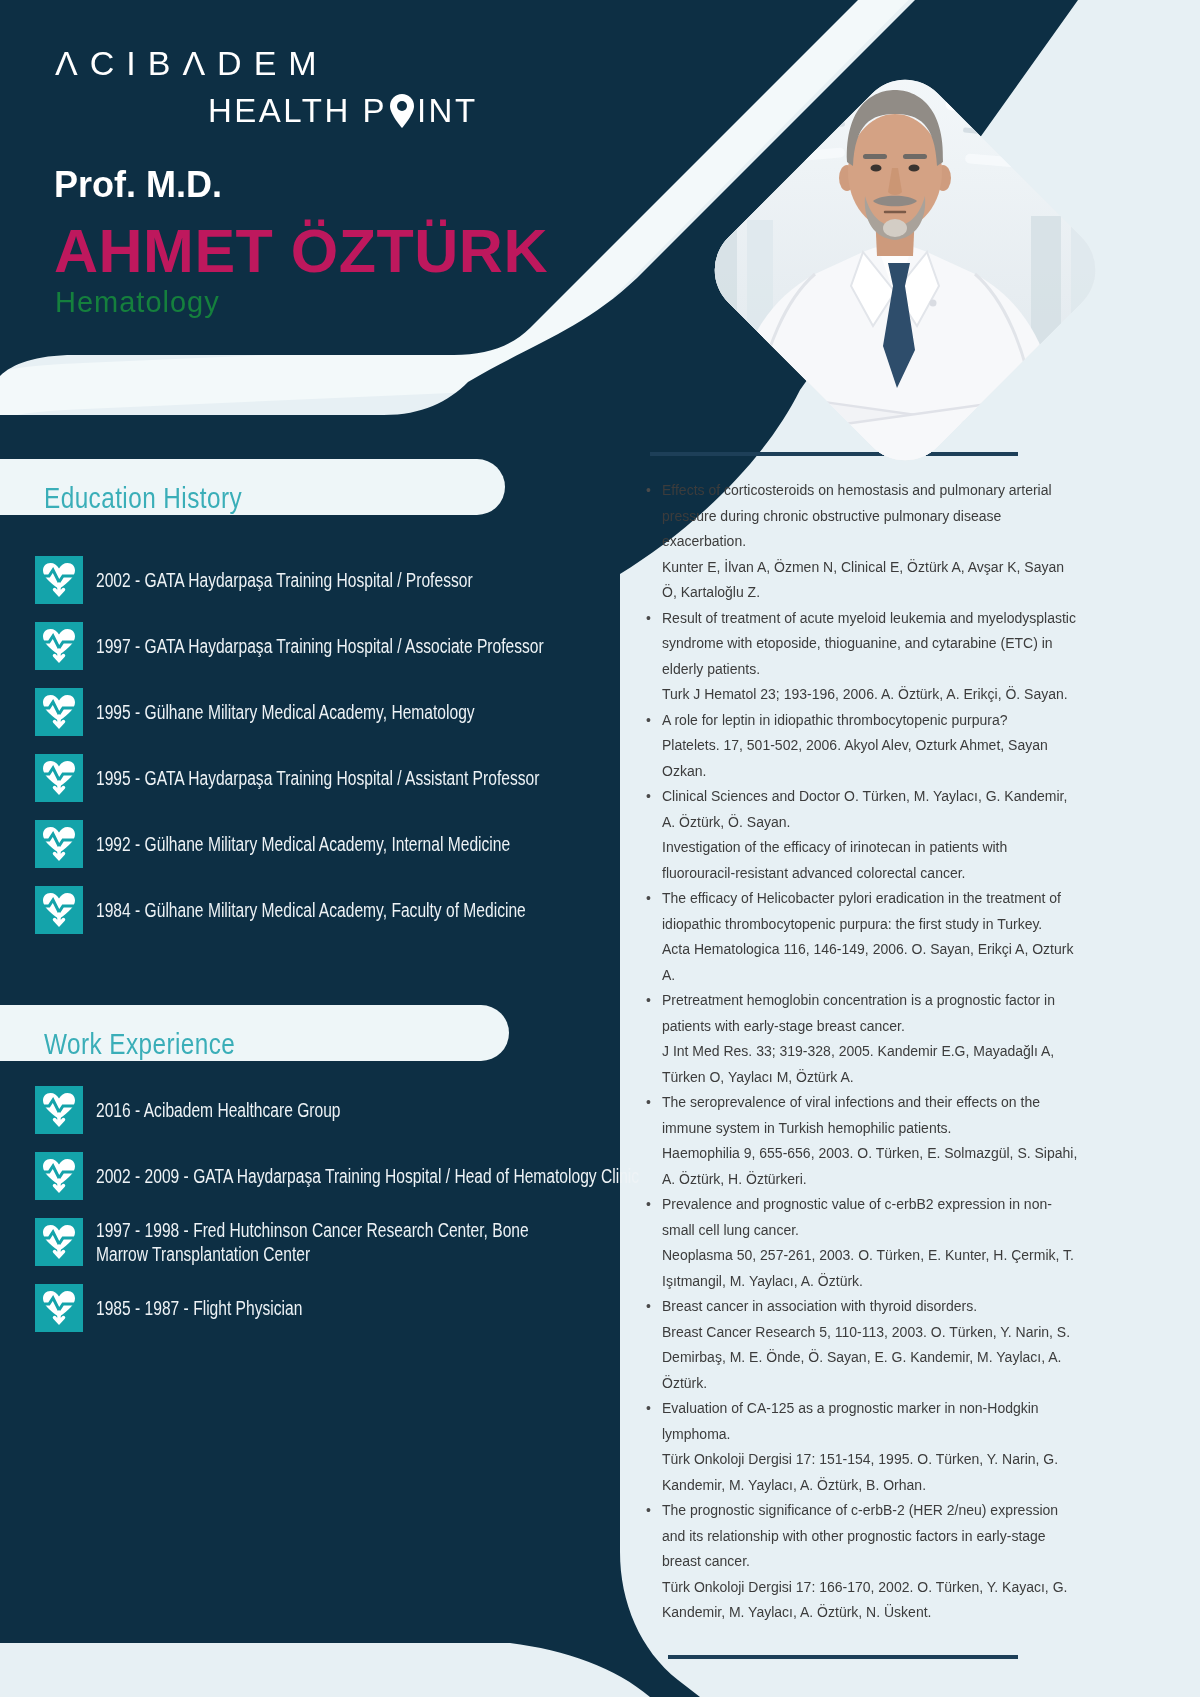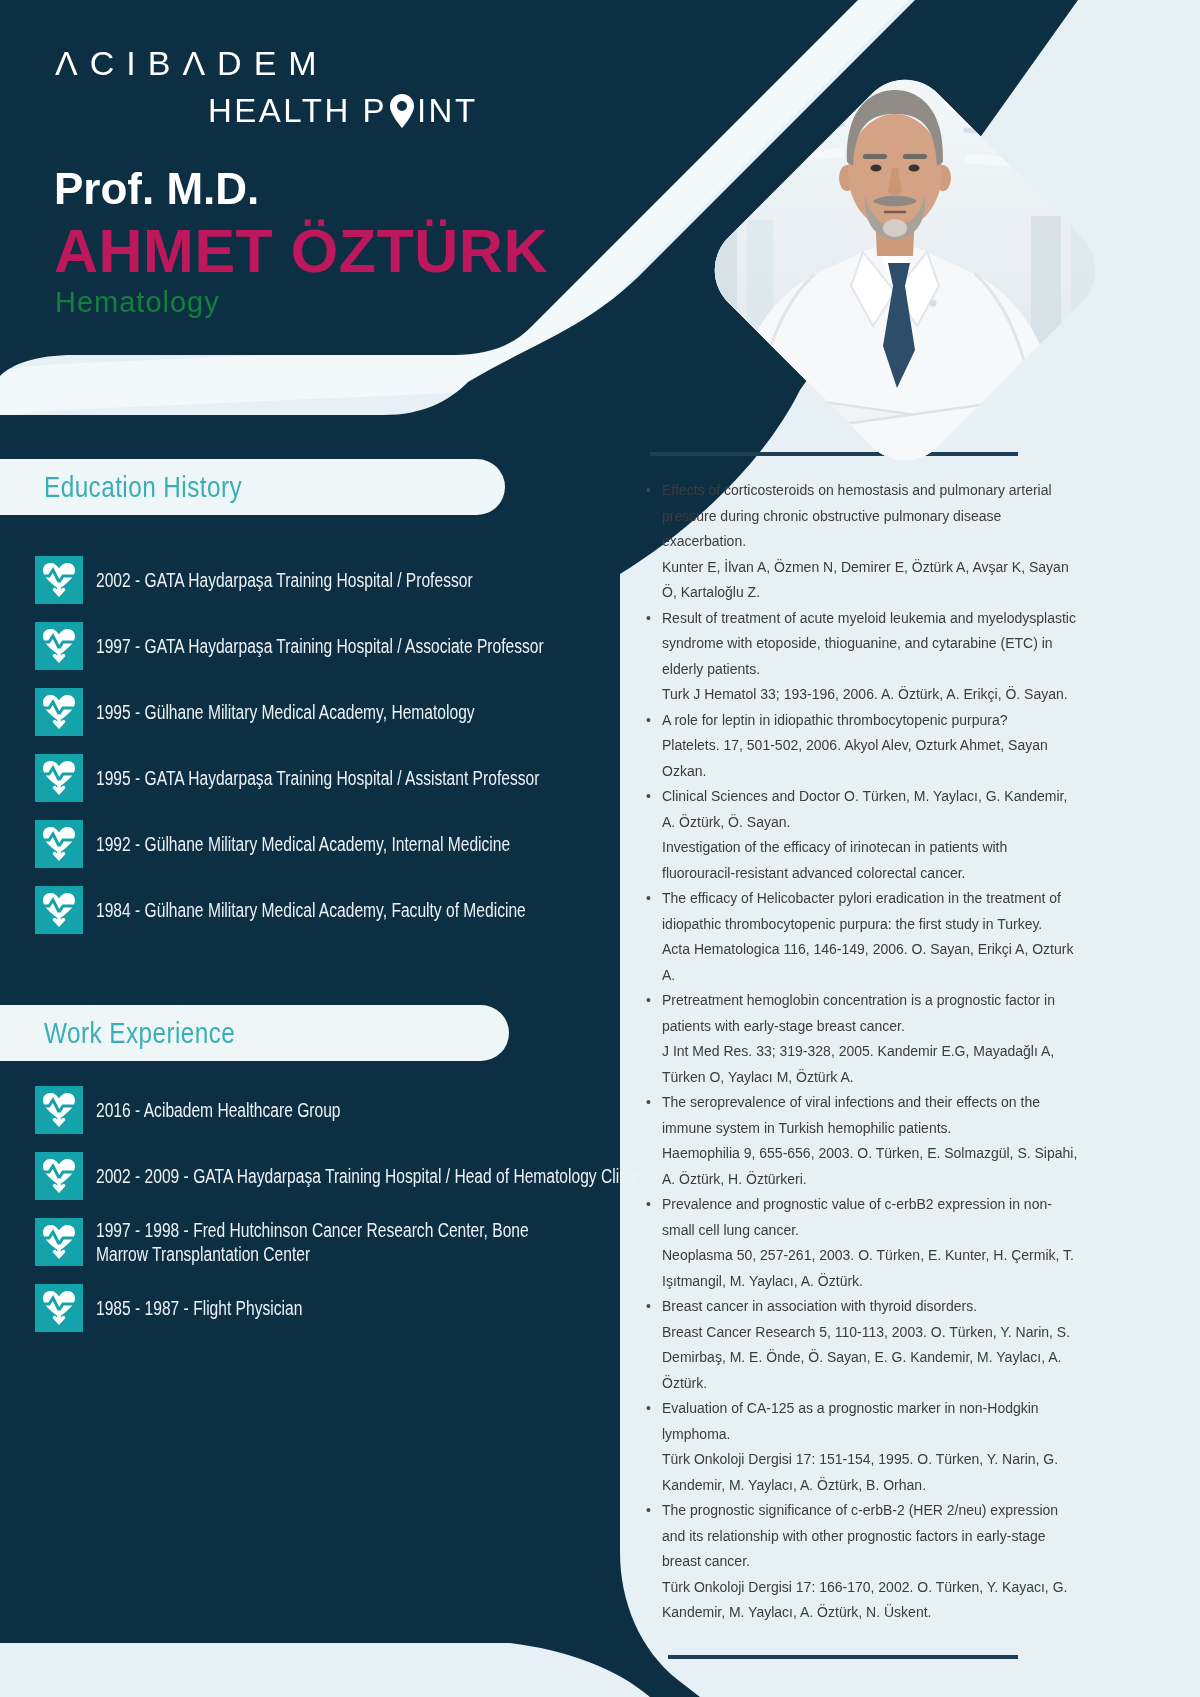--- a/index.html
+++ b/index.html
@@ -8,26 +8,26 @@
     background:#e7f0f4;
     font-family:"Liberation Sans","DejaVu Sans",sans-serif;
   }
   .decor{position:absolute;left:0;top:0;z-index:1;}
   
   .brand{position:absolute;left:55px;top:44px;z-index:6;color:#fff;}
   .brand-word{font-size:34px;letter-spacing:12px;font-weight:400;color:#fff;}
   .brand-sub{position:absolute;left:153px;top:48px;display:flex;align-items:center;
     font-size:33px;letter-spacing:2.5px;font-weight:400;color:#fff;white-space:nowrap;}
   .pin{margin:0 2px;display:block;}
-  .doc-title{position:absolute;left:54px;top:164px;z-index:6;color:#fff;font-size:44px;font-weight:700;text-align:right;}
+  .doc-title{position:absolute;left:54px;top:164px;z-index:6;color:#fff;font-size:36px;font-weight:700;text-align:right;}
   .doc-name{position:absolute;left:54px;top:216px;z-index:6;color:#be185d;font-size:61px;font-weight:700;letter-spacing:.5px;}
   .doc-spec{position:absolute;left:55px;top:286px;z-index:6;color:#15803d;font-size:29px;font-weight:400;letter-spacing:1px;}
   
   .pill{position:absolute;left:0;height:56px;background:#eef6f8;border-radius:0 28px 28px 0;z-index:5;
-        display:flex;align-items:center;}
+        display:flex;align-items:flex-end;}
   .pill-edu{top:459px;width:505px;}
   .pill-work{top:1005px;width:509px;}
   .pill-label{margin-left:44px;font-size:29px;font-weight:400;color:#3aaeb8;
         transform:scaleX(.84);transform-origin:left center;white-space:nowrap;letter-spacing:.5px;}
   
   .tl{position:absolute;left:26px;z-index:5;list-style:none;margin:0;padding:0;}
   .tl-edu{top:556px;}
   .tl-work{top:1086px;}
   .tl li{display:flex;align-items:center;margin-bottom:18px;padding-left:9px;}
   .tile{width:48px;height:48px;background:#14a3aa;flex:0 0 48px;display:flex;align-items:center;justify-content:center;}
@@ -260,25 +260,25 @@
           <path d="M24 28 L24 38 M19.5 33.5 L24 38.5 L28.5 33.5" fill="none" stroke="#fff" stroke-width="3.5" stroke-linecap="round"></path>
         </svg>
       </span>
     <span class="txt">1985 - 1987 - Flight Physician</span>
   </li>
 </ul>
 
 <ul class="pubs">
   <li>
     <div>Effects of corticosteroids on hemostasis and pulmonary arterial pressure during chronic obstructive pulmonary disease exacerbation.</div>
-    <div>Kunter E, İlvan A, Özmen N, Demirer E, Öztürk A, Avşar K, Sayan Ö, Kartaloğlu Z.</div>
+    <div>Kunter E, İlvan A, Özmen N, Clinical E, Öztürk A, Avşar K, Sayan Ö, Kartaloğlu Z.</div>
   </li>
   <li>
     <div>Result of treatment of acute myeloid leukemia and myelodysplastic syndrome with etoposide, thioguanine, and cytarabine (ETC) in elderly patients.</div>
-    <div>Turk J Hematol 33; 193-196, 2006. A. Öztürk, A. Erikçi, Ö. Sayan.</div>
+    <div>Turk J Hematol 23; 193-196, 2006. A. Öztürk, A. Erikçi, Ö. Sayan.</div>
   </li>
   <li>
     <div>A role for leptin in idiopathic thrombocytopenic purpura?</div>
     <div>Platelets. 17, 501-502, 2006. Akyol Alev, Ozturk Ahmet, Sayan Ozkan.</div>
   </li>
   <li>
     <div>Clinical Sciences and Doctor O. Türken, M. Yaylacı, G. Kandemir, A. Öztürk, Ö. Sayan.</div>
     <div>Investigation of the efficacy of irinotecan in patients with fluorouracil-resistant advanced colorectal cancer.</div>
   </li>
   <li>

